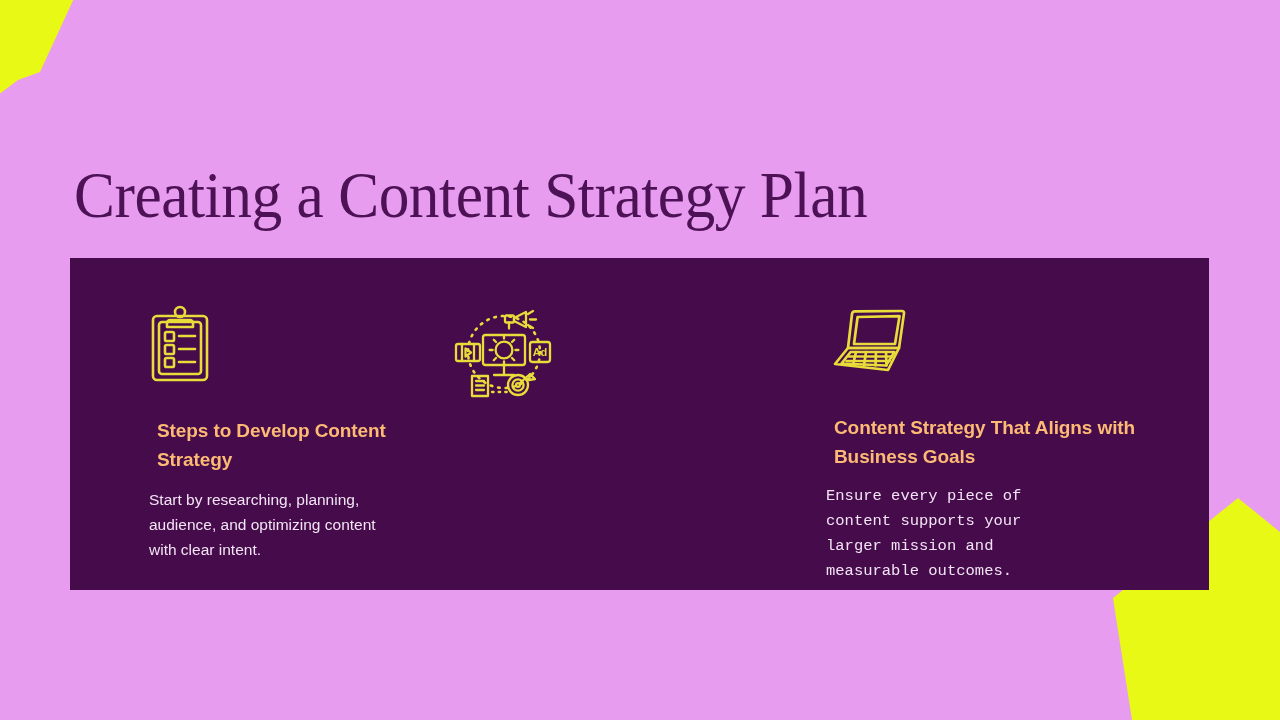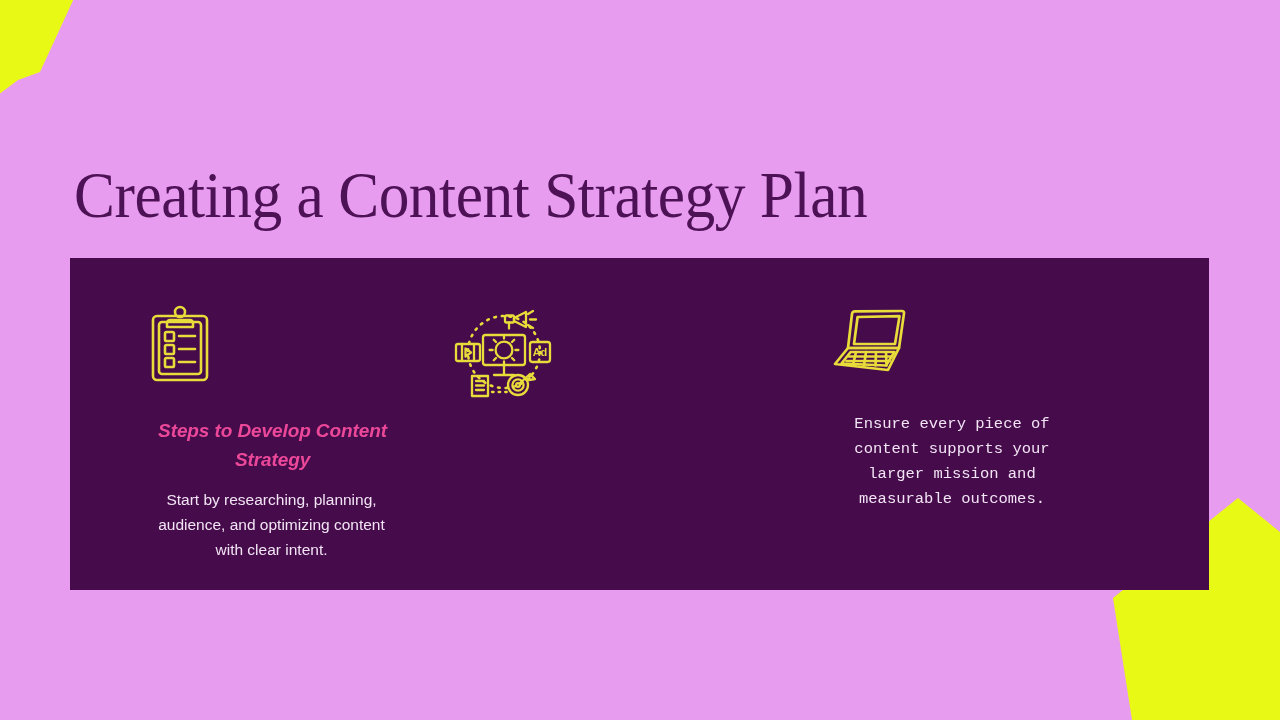--- a/index.html
+++ b/index.html
@@ -12,21 +12,20 @@
     overflow: hidden;
     background: #e89cf0;
     font-family: "Liberation Sans", sans-serif;
   }
   .slide {
     position: relative;
     width: 1280px;
     height: 720px;
     background: #e89cf0;
     overflow: hidden;
-    text-align: center;
   }
   .deco {
     position: absolute;
     pointer-events: none;
   }
   .deco-tl {
     left: -6px;
     top: -6px;
     width: 140px;
     height: 120px;
@@ -76,27 +75,26 @@
   .col-1 { width: 360px; padding-left: 79px; }
   .col-2 { width: 373px; padding-left: 22px; }
   .col-3 { width: 406px; padding-left: 23px; }
   .icon-wrap {
     height: 96px;
     display: flex;
     align-items: flex-start;
   }
   .icon-wrap svg { display: block; }
   .card-heading {
-    margin: 2px;
+    margin: 8px;
     font-size: 19px;
     line-height: 1.55;
     font-weight: 700;
-    color: #ec4899;
+    color: #fdba74;
     letter-spacing: -0.1px;
-    font-style: italic;
   }
   .col-1 .card-heading { margin-top: 16px; }
   .col-2 .card-heading { margin-top: 14px; }
   .col-3 .card-heading { margin-top: 13px; }
   .card-body {
     margin: 12px 0 0 0;
     font-size: 15.5px;
     line-height: 1.62;
     font-weight: 400;
     color: #f2e4f5;
@@ -175,18 +173,19 @@
         <div class="icon-wrap">
           <svg width="84" height="76" viewBox="0 0 84 76" fill="none" stroke="#e8dc3a" stroke-width="2.7" stroke-linecap="round" stroke-linejoin="round">
             <path d="M22 44 L26 10 a3 3 0 0 1 3 -2.6 L76 7 a2 2 0 0 1 2 2.4 L73 44 z"></path>
             <path d="M28 40 L31.6 13 L73.5 12.2 L69 40 z"></path>
             <path d="M9 60 L22 44 L73 44 L62 66 z"></path>
             <path d="M15.5 59.5 L24.6 48 L68.5 48 L60 61.5 z"></path>
             <path d="M30 48 L27 61 M40 48 L38 61.5 M50 48 L49.5 61.5 M60 48 L60.5 61.5"></path>
             <path d="M23 52.5 L66 52.5 M20.5 57 L63.5 57"></path>
           </svg>
         </div>
+        <h2 class="card-heading">Content Strategy That Aligns with Business Goals</h2>
         <p class="card-body">Ensure every piece of content supports your larger mission and measurable outcomes.</p>
       </div>
 
     </div>
   </div>
 </div>
 
 </body></html>

